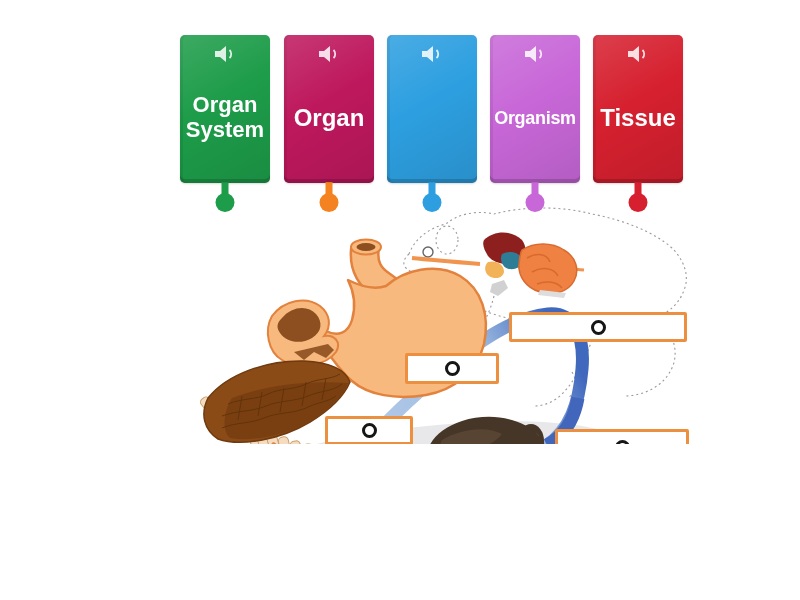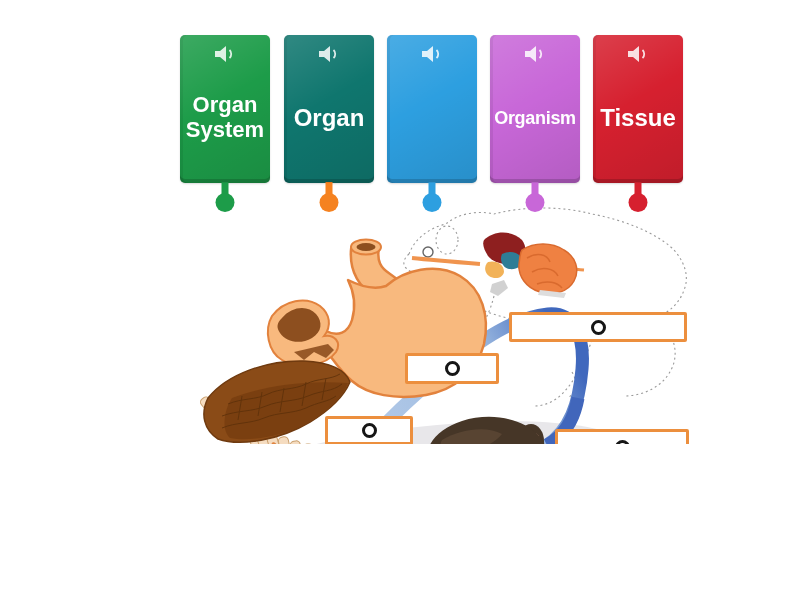--- a/index.html
+++ b/index.html
@@ -253,21 +253,21 @@
       <svg viewBox="0 0 26 20" width="26" height="20">
           <path d="M3,7 L8,7 L14,2 L14,18 L8,13 L3,13 Z" fill="#fff"></path>
           <path d="M17.5,6 C 19.8,8 19.8,12 17.5,14" stroke="#fff" stroke-width="1.8" fill="none"></path>
         </svg>
     </span>
     <span class="label md">Organ System</span>
     <span class="stem" style="background-color: rgb(29, 156, 73);"></span>
     <span class="dot" style="background-color: rgb(29, 156, 73);"></span>
   </div>
 
-  <div class="card" style="left: 252px; background-color: #0f766e;">
+  <div class="card" style="left: 252px; background-color: #be185d;">
     <span class="spk">
       <svg viewBox="0 0 26 20" width="26" height="20">
           <path d="M3,7 L8,7 L14,2 L14,18 L8,13 L3,13 Z" fill="#fff"></path>
           <path d="M17.5,6 C 19.8,8 19.8,12 17.5,14" stroke="#fff" stroke-width="1.8" fill="none"></path>
         </svg>
     </span>
     <span class="label">Organ</span>
     <span class="stem" style="background-color: rgb(245, 130, 32);"></span>
     <span class="dot" style="background-color: rgb(245, 130, 32);"></span>
   </div>

